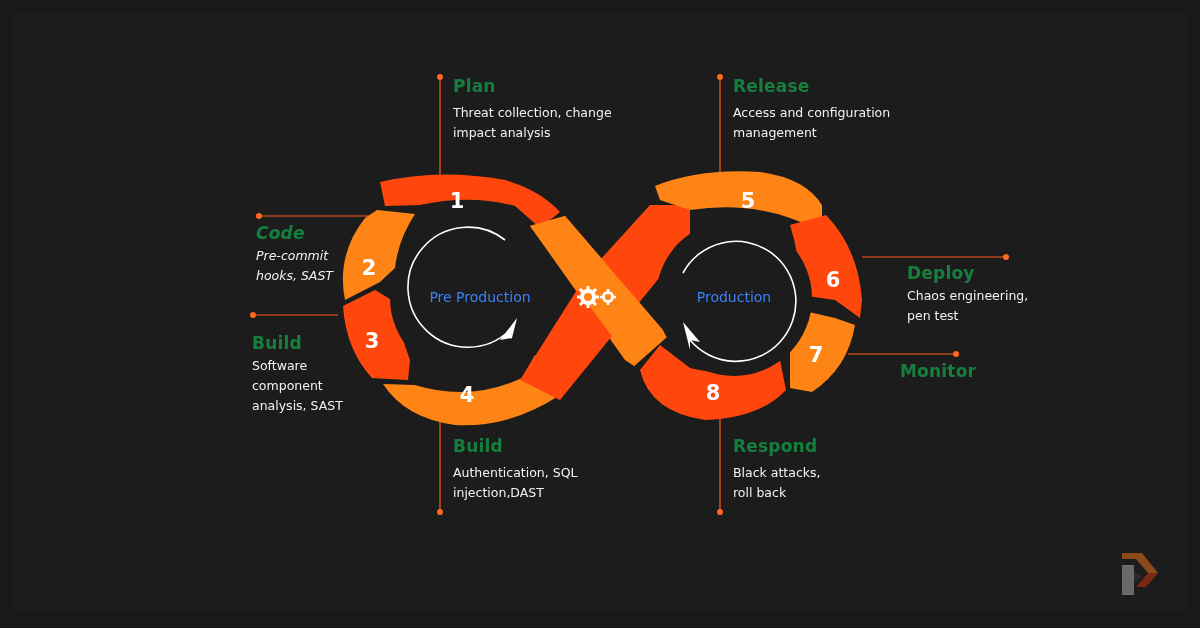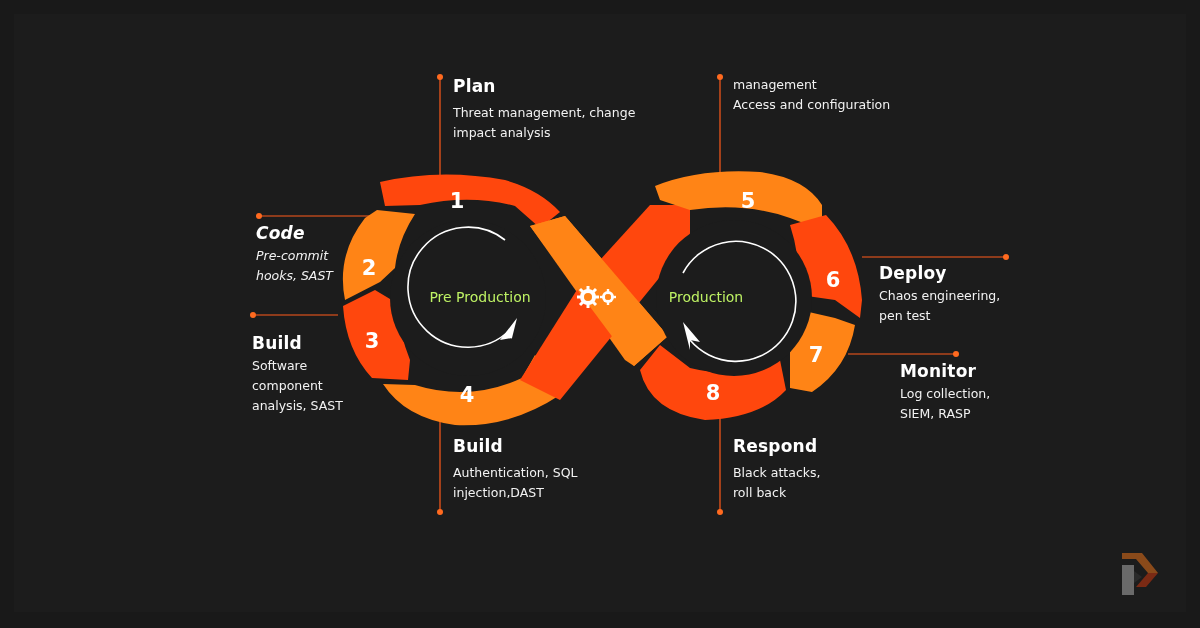--- a/index.html
+++ b/index.html
@@ -10,28 +10,28 @@
       color: #ffffff;
       position: relative;
     }
     .frame {
       position: absolute; left: 14px; top: 14px; width: 1172px; height: 598px;
       background: #1c1c1c;
     }
     svg.diagram { position: absolute; left: 0; top: 0; }
     .label { position: absolute; }
     .label .title {
-      font-size: 17px; font-weight: bold; color: #ffffff; line-height: 22px; margin-bottom: 6px;
+      font-size: 17px; font-weight: bold; color: #15803d; line-height: 22px; margin-bottom: 6px;
       letter-spacing: 0.2px;
     }
     .label .desc {
       font-size: 12.5px; color: #f2f2f2; line-height: 20px;
     }
     .center-text {
-      position: absolute; font-size: 14px; color: #bef264; font-weight: normal;
+      position: absolute; font-size: 14px; color: #3b82f6; font-weight: normal;
       text-align: center; white-space: nowrap;
     }
     .num {
       position: absolute; font-size: 21px; font-weight: bold; color: #ffffff;
       width: 30px; text-align: center;
     }
     .logo { position: absolute; left: 1118px; top: 551px; width: 44px; height: 46px; }
   </style>
 </head>
 <body>
@@ -121,34 +121,35 @@
 <div class="num" style="left:442px; top:189px;">1</div>
 <div class="num" style="left:354px; top:256px;">2</div>
 <div class="num" style="left:357px; top:329px;">3</div>
 <div class="num" style="left:452px; top:383px;">4</div>
 <div class="num" style="left:733px; top:189px;">5</div>
 <div class="num" style="left:818px; top:268px;">6</div>
 <div class="num" style="left:801px; top:343px;">7</div>
 <div class="num" style="left:698px; top:381px;">8</div>
 
 <div class="center-text" style="left:418px; top:289px; width:124px;">Pre Production</div>
-<div class="center-text" style="left:656px; top:289px; width:100px;">Production</div>
+<div class="center-text" style="left:684px; top:289px; width:100px;">Production</div>
 
 <div class="label" style="left:453px; top:75px;">
   <div class="title">Plan</div>
   <div class="desc">
-    <div>Threat management, change</div>
+    <div>Threat collection, change</div>
     <div>impact analysis</div>
   </div>
 </div>
 
 <div class="label" style="left:733px; top:75px;">
-  <div class="desc">
+  <div class="title">Release</div>
+  <div class="desc">
+    <div>Access and configuration</div>
     <div>management</div>
-    <div>Access and configuration</div>
   </div>
 </div>
 
 <div class="label" style="left:256px; top:222px;font-style:italic;">
   <div class="title" style="margin-bottom:2px;">Code</div>
   <div class="desc">
     <div>Pre-commit</div>
     <div>hooks, SAST</div>
   </div>
 </div>
@@ -171,34 +172,30 @@
 </div>
 
 <div class="label" style="left:733px; top:435px;">
   <div class="title">Respond</div>
   <div class="desc">
     <div>Black attacks,</div>
     <div>roll back</div>
   </div>
 </div>
 
-<div class="label" style="left:879px; top:262px;">
+<div class="label" style="left:907px; top:262px;">
   <div class="title" style="margin-bottom:2px;">Deploy</div>
   <div class="desc">
     <div>Chaos engineering,</div>
     <div>pen test</div>
   </div>
 </div>
 
 <div class="label" style="left:900px; top:360px;">
   <div class="title" style="margin-bottom:2px;">Monitor</div>
-  <div class="desc">
-    <div>Log collection,</div>
-    <div>SIEM, RASP</div>
-  </div>
 </div>
 
 <svg class="logo" viewBox="0 0 44 46">
   <polygon points="4,2 24,2 40,22 30,22 18,8 4,8" fill="#8a4a1a"></polygon>
   <polygon points="40,22 30,22 18,36 28,36" fill="#7a2a14"></polygon>
   <polygon points="4,14 16,14 16,44 4,44" fill="#6a6a6a"></polygon>
   <polygon points="16,20 24,26 16,32" fill="#2a2a2a"></polygon>
 </svg>
 
 </body></html>

